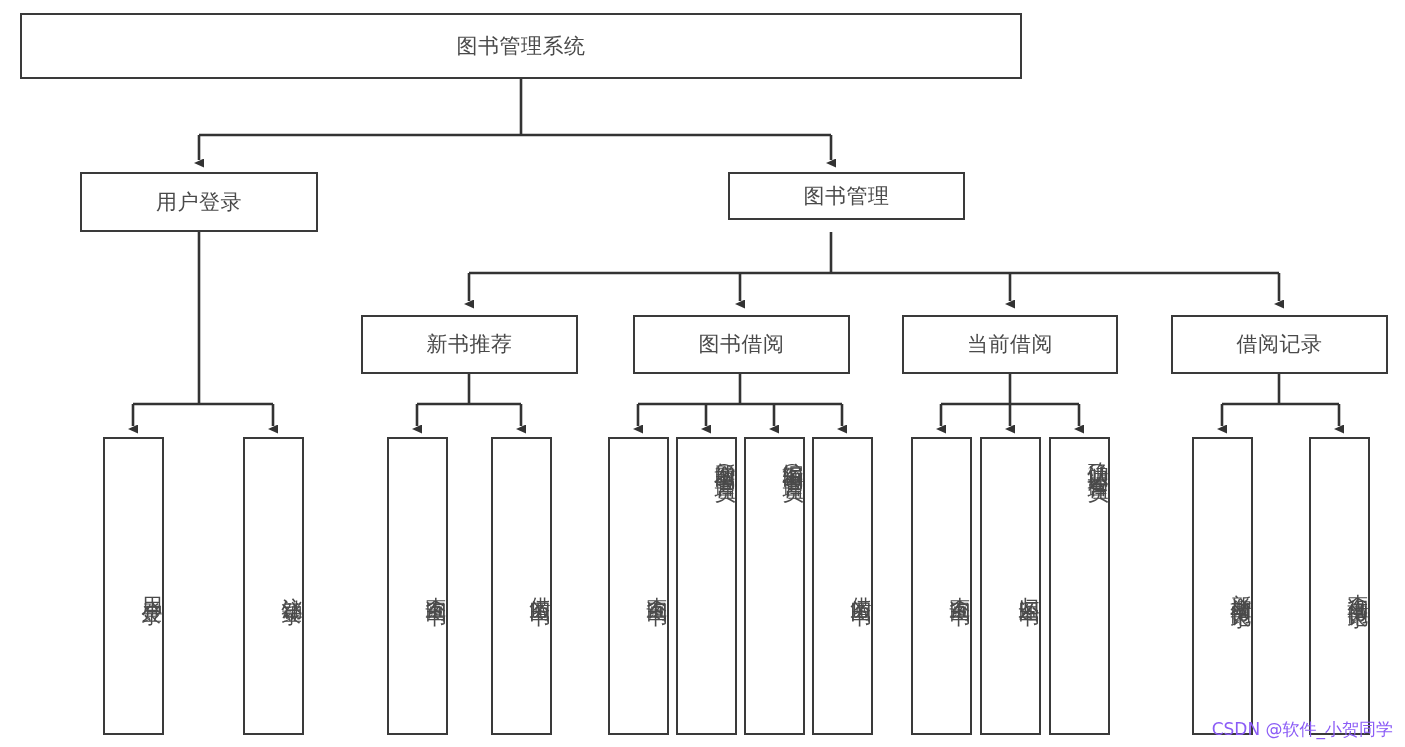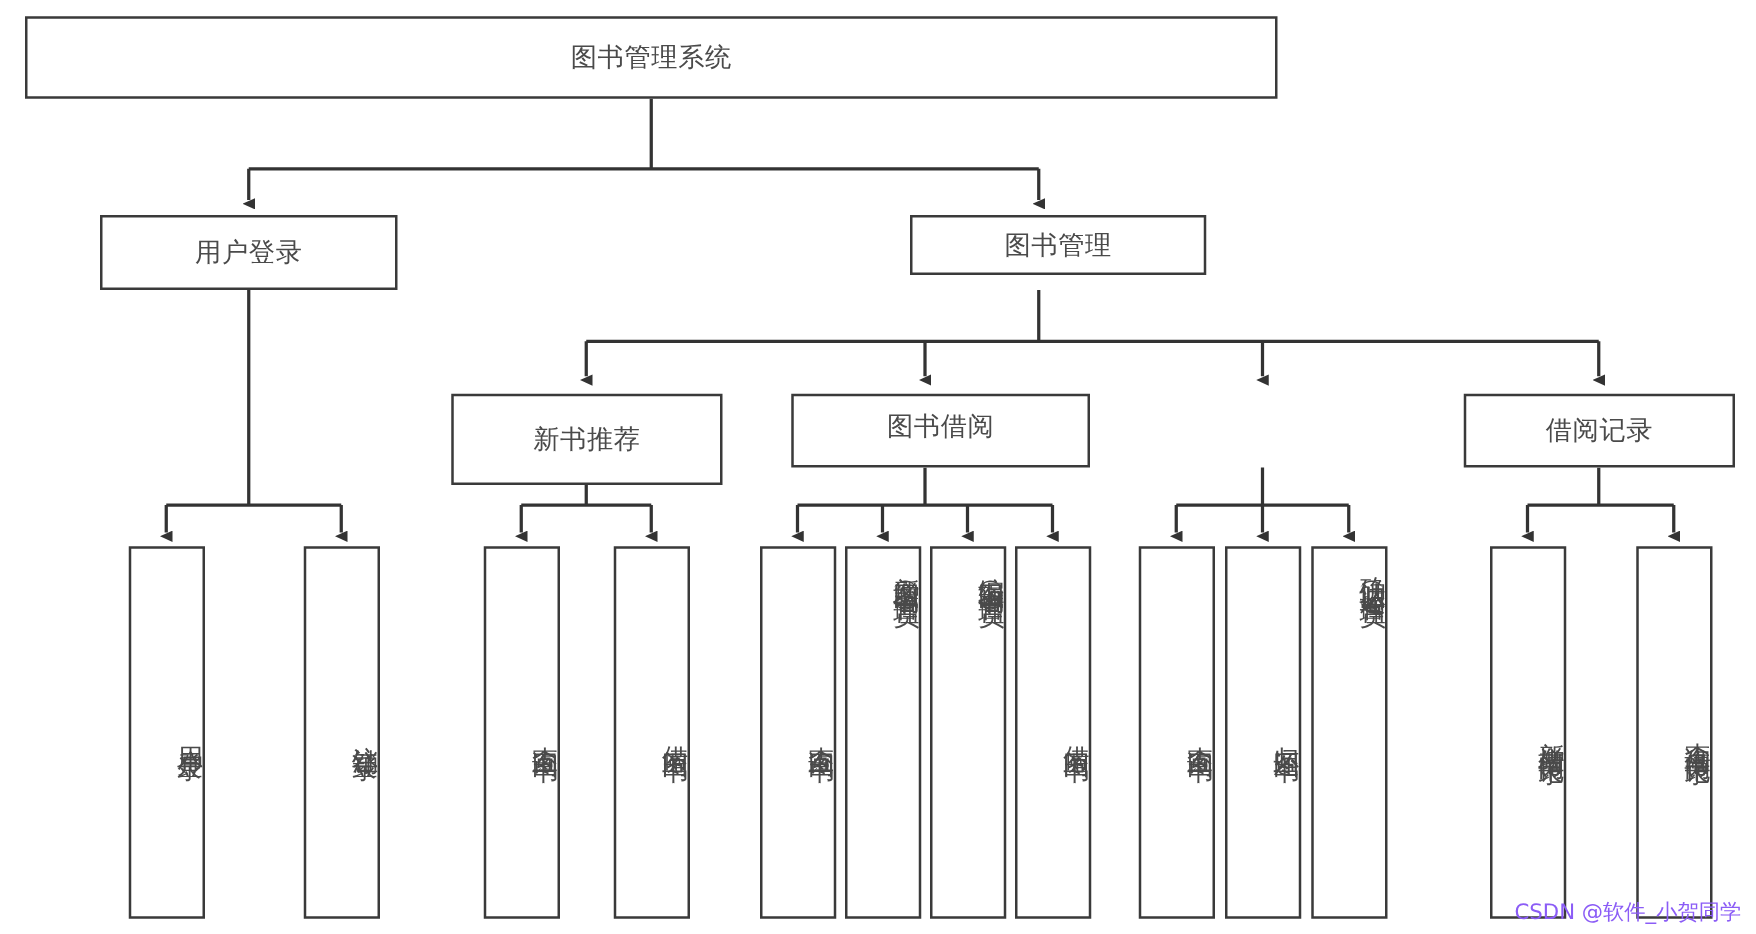--- a/index.html
+++ b/index.html
@@ -148,28 +148,31 @@
   </div>
 
   <div class="node-box node-horizontal" style="left:80px; top:172px; width:238px; height:60px;">
     <span class="node-label">用户登录</span>
   </div>
 
   <div class="node-box node-horizontal" style="left:692px; top:172px; width:237px; height:48px;margin-left:36px;">
     <span class="node-label">图书管理</span>
   </div>
 
-  <div class="node-box node-horizontal" style="left:361px; top:315px; width:217px; height:73px;">
+  <div class="node-box node-horizontal" style="left:361px; top:315px; width:217px; height:59px;">
     <span class="node-label">新书推荐</span>
   </div>
 
-  <div class="node-box node-horizontal" style="left:633px; top:315px; width:239px; height:59px;font-family:Liberation Mono, monospace;">
+  <div class="node-box node-horizontal" style="left:633px; top:315px; width:217px; height:59px;">
     <span class="node-label">图书借阅</span>
   </div>
 
+  <div class="node-box node-horizontal" style="left:902px; top:315px; width:216px; height:59px;">
+    <span class="node-label">当前借阅</span>
+  </div>
 
   <div class="node-box node-horizontal" style="left:1171px; top:315px; width:217px; height:59px;">
     <span class="node-label">借阅记录</span>
   </div>
 
   <div class="node-box node-vertical vcenter" style="left:103px; top:437px; width:61px; height:298px;">
     <span class="node-label">用户登录</span>
   </div>
 
   <div class="node-box node-vertical vcenter" style="left:243px; top:437px; width:61px; height:298px;">

